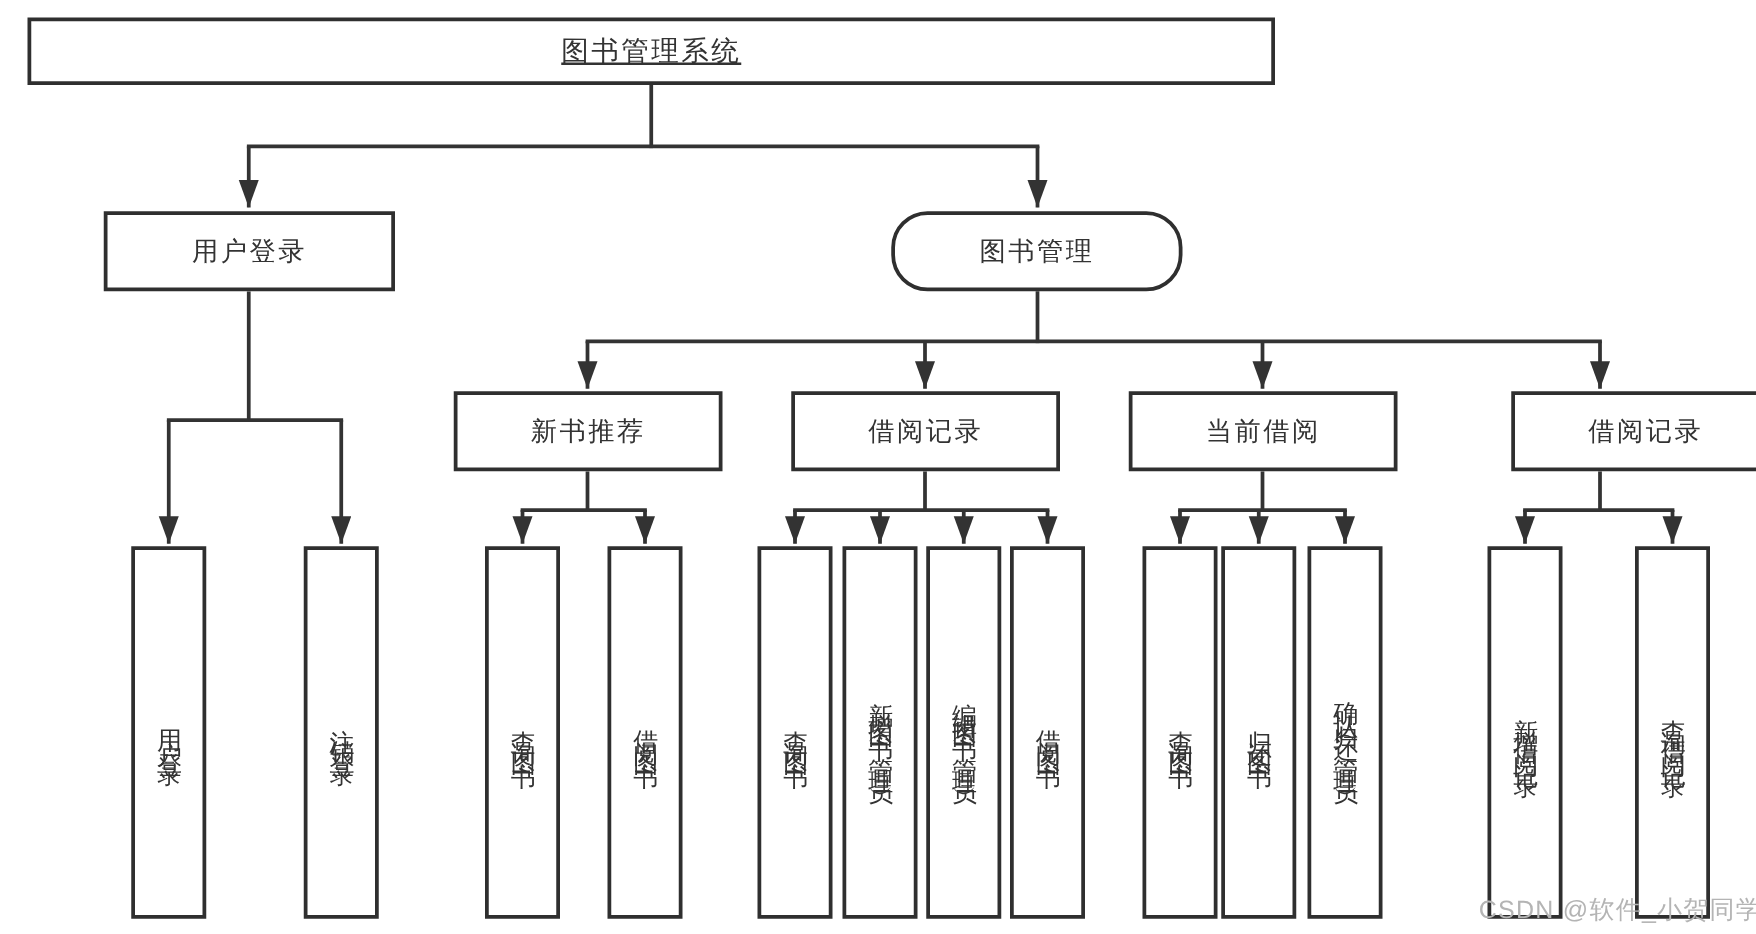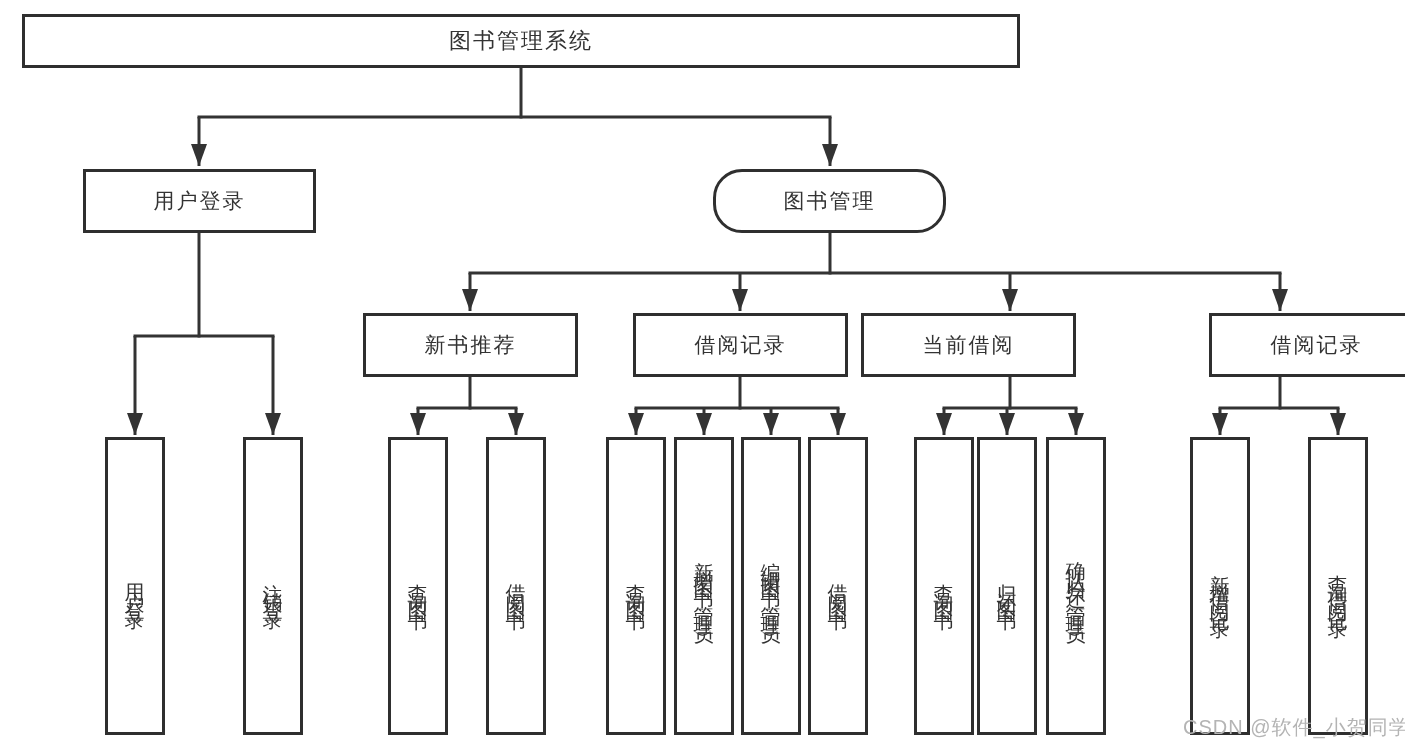--- a/index.html
+++ b/index.html
@@ -32,27 +32,28 @@
     z-index: 2;
     color: #333333;
   }
   .hnode {
     font-size: 21px;
     letter-spacing: 2px;
   }
   .root {
     left: 22px; top: 14px; width: 998px; height: 54px;
     font-size: 22px;
+    text-decoration: underline;
   }
   .l2a { left: 83px;  top: 169px; width: 233px; height: 64px; }
   .l2b { left: 713px; top: 169px; width: 233px; height: 64px; border-radius: 29px; }
   .l3  { top: 313px; width: 215px; height: 64px; align-items: center; }
   .l3a { left: 363px; }
   .l3b { left: 633px; }
-  .l3c { left: 861px; }
+  .l3c { left: 903px; }
   .l3d { left: 1173px; margin-left: 36px; }
   .vnode {
     top: 437px; width: 60px; height: 298px;
   }
   .vnode .vtext {
     writing-mode: vertical-rl;
     text-orientation: mixed;
     font-size: 20px;
     letter-spacing: 9px;
     line-height: 1;

